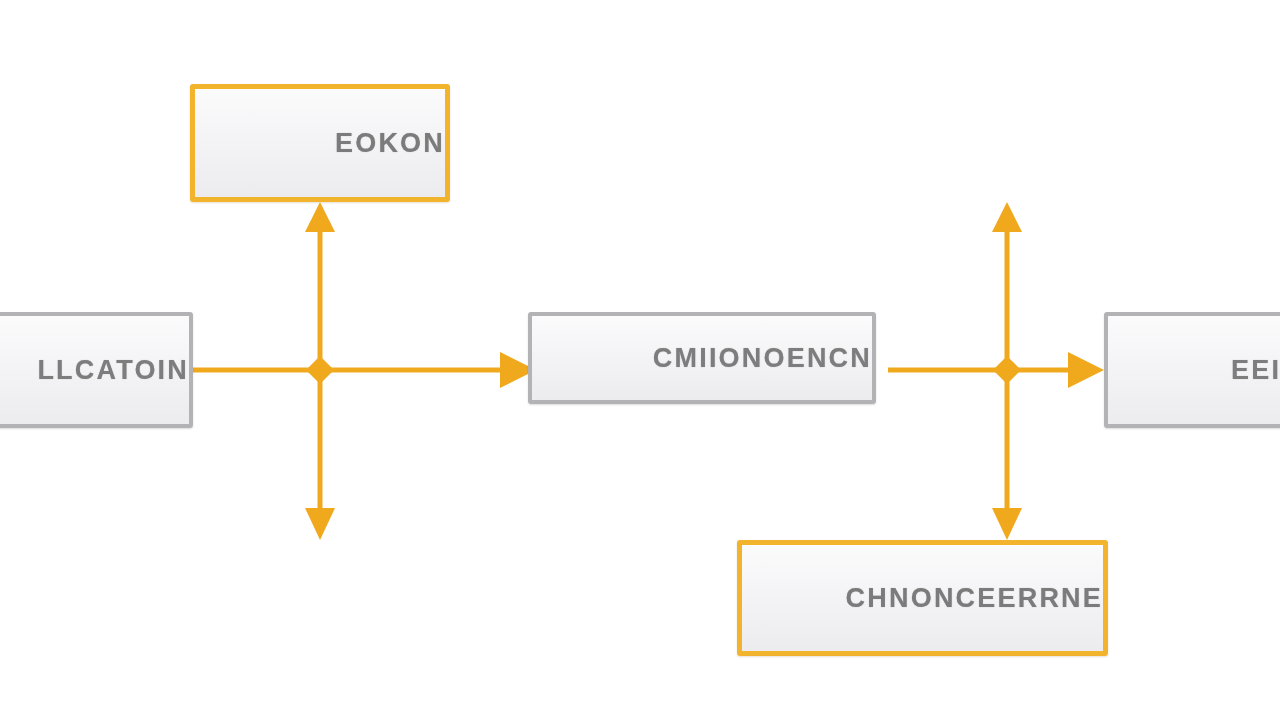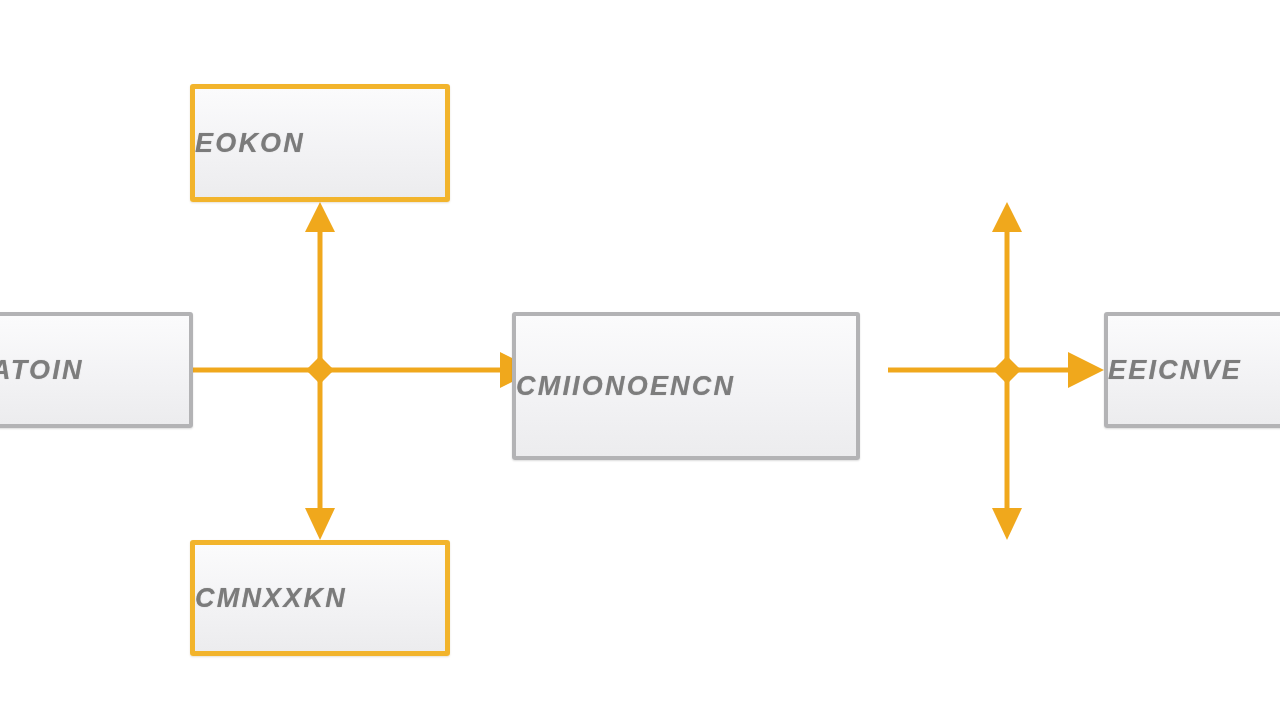--- a/index.html
+++ b/index.html
@@ -21,24 +21,23 @@
     top: 0;
     width: 1280px;
     height: 720px;
     pointer-events: none;
   }
   .node {
     position: absolute;
     box-sizing: border-box;
     display: flex;
     align-items: center;
-    justify-content: flex-start;
+    justify-content: flex-end;
     background: linear-gradient(180deg, #fbfbfc 0%, #f2f2f4 60%, #ececee 100%);
     border-radius: 3px;
-    font-style: italic;
   }
   .node.accent {
     border: 5px solid #f2b42c;
     box-shadow: 0 1px 2px rgba(120, 90, 20, 0.18);
   }
   .node.neutral {
     border: 4px solid #b3b3b5;
     box-shadow: 0 1px 2px rgba(0, 0, 0, 0.14);
   }
   .node-label {
@@ -98,26 +97,26 @@
 
   <div class="node accent" style="left:190px; top:84px; width:260px; height:118px;">
     <span class="node-label">EOKON</span>
   </div>
 
 
   <div class="node neutral" style="left:-72px; top:312px; width:265px; height:116px;">
     <span class="node-label">LLCATOIN</span>
   </div>
 
-  <div class="node neutral" style="left:512px; top:312px; width:348px; height:148px;">
+  <div class="node neutral" style="left:528px; top:312px; width:348px; height:92px;">
     <span class="node-label">CMIIONOENCN</span>
   </div>
 
   <div class="node neutral" style="left:1104px; top:312px; width:265px; height:116px;">
     <span class="node-label">EEICNVE</span>
   </div>
 
-  <div class="node accent" style="left:190px; top:540px; width:260px; height:116px;">
-    <span class="node-label">CMNXXKN</span>
+
+  <div class="node accent" style="left:737px; top:540px; width:371px; height:116px;">
+    <span class="node-label">CHNONCEERRNE</span>
   </div>
-
 
 </div>
 
 </body></html>

